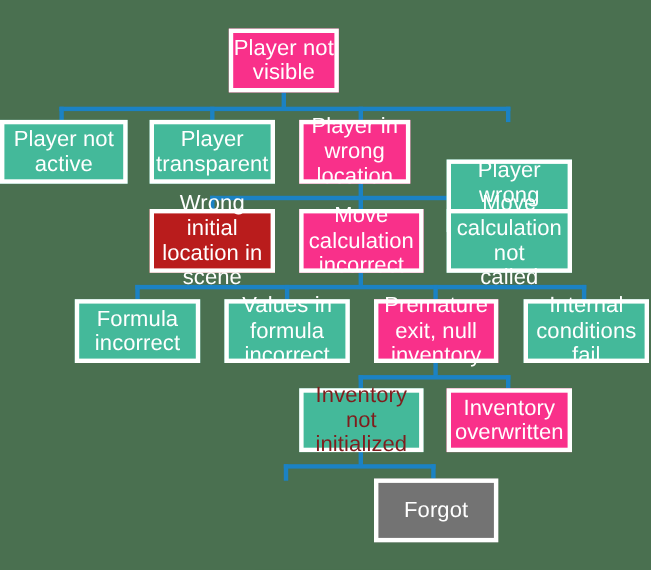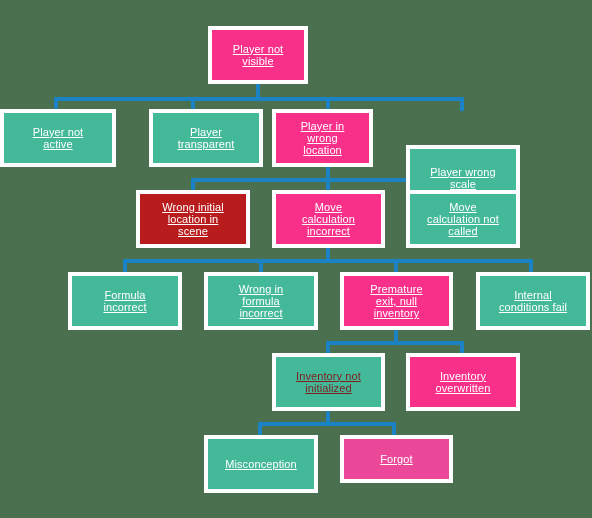--- a/index.html
+++ b/index.html
@@ -21,25 +21,24 @@
   .node {
     position: absolute;
     box-sizing: border-box;
     border: 4px solid #ffffff;
     color: #ffffff;
     display: flex;
     align-items: center;
     justify-content: center;
     text-align: center;
     line-height: 1.12;
-    font-size: 11px;
+    font-size: 20px;
     letter-spacing: 0.1px;
     white-space: pre-line;
     z-index: 3;
-    text-decoration: underline;
   }
   .node.teal  { background: #44b99a; }
   .node.pink  { background: #f9308a; }
 
   .conn {
     position: absolute;
     background: #1b82c4;
     z-index: 1;
   }
   .conn.v { width: 4px; }
@@ -71,45 +70,44 @@
     <div class="conn v" style="left: 326px; top: 341px; height: 14px; background: rgb(27, 130, 196);"></div>
     <div class="conn v" style="left: 460px; top: 341px; height: 14px; background: rgb(27, 130, 196);"></div>
     <div class="conn v" style="left: 326px; top: 411px; height: 14px; background: rgb(27, 130, 196);"></div>
     <div class="conn h" style="left: 258px; top: 422px; width: 138px; background: rgb(27, 130, 196);"></div>
     <div class="conn v" style="left: 258px; top: 422px; height: 15px; background: rgb(27, 130, 196);"></div>
     <div class="conn v" style="left: 392px; top: 422px; height: 15px; background: rgb(27, 130, 196);"></div>
     <div class="node pink" style="left: 208px; top: 26px; width: 100px; height: 58px; background: rgb(249, 48, 138); border-color: rgb(255, 255, 255); color: rgb(255, 255, 255);"><span>Player not
 visible</span></div>
     <div class="node teal" style="left: 0px; top: 109px; width: 116px; height: 58px; background: rgb(68, 185, 154); border-color: rgb(255, 255, 255); color: rgb(255, 255, 255);"><span>Player not
 active</span></div>
-    <div class="node teal" style="left: 149px; top: 109px; width: 114px; height: 58px; background: rgb(68, 185, 154); border-color: rgb(255, 255, 255); color: rgb(255, 255, 255);"><span>Player
+    <div class="node teal" style="left: 136px; top: 109px; width: 114px; height: 58px; background: rgb(68, 185, 154); border-color: rgb(255, 255, 255); color: rgb(255, 255, 255);"><span>Player
 transparent</span></div>
     <div class="node pink" style="left: 272px; top: 109px; width: 101px; height: 58px; background: rgb(249, 48, 138); border-color: rgb(255, 255, 255); color: rgb(255, 255, 255);"><span>Player in
 wrong
 location</span></div>
     <div class="node teal" style="left: 406px; top: 109px; width: 114px; height: 66px; background: rgb(68, 185, 154); border-color: rgb(255, 255, 255); color: rgb(255, 255, 255); margin-top: 36px;"><span>Player wrong
 scale</span></div>
     <div class="node teal" style="left: 136px; top: 190px; width: 114px; height: 58px; background: #b91c1c; border-color: rgb(255, 255, 255); color: rgb(255, 255, 255);"><span>Wrong initial
 location in
 scene</span></div>
     <div class="node pink" style="left: 272px; top: 190px; width: 113px; height: 58px; background: rgb(249, 48, 138); border-color: rgb(255, 255, 255); color: rgb(255, 255, 255);"><span>Move
 calculation
 incorrect</span></div>
     <div class="node teal" style="left: 406px; top: 190px; width: 114px; height: 58px; background: rgb(68, 185, 154); border-color: rgb(255, 255, 255); color: rgb(255, 255, 255);"><span>Move
 calculation not
 called</span></div>
     <div class="node teal" style="left: 68px; top: 272px; width: 114px; height: 58px; background: rgb(68, 185, 154); border-color: rgb(255, 255, 255); color: rgb(255, 255, 255);"><span>Formula
 incorrect</span></div>
-    <div class="node teal" style="left: 204px; top: 272px; width: 114px; height: 58px; background: rgb(68, 185, 154); border-color: rgb(255, 255, 255); color: rgb(255, 255, 255);"><span>Wrong  in
+    <div class="node teal" style="left: 204px; top: 272px; width: 114px; height: 58px; background: rgb(68, 185, 154); border-color: rgb(255, 255, 255); color: rgb(255, 255, 255);"><span>Values  in
 formula
 incorrect</span></div>
     <div class="node teal" style="left: 476px; top: 272px; width: 114px; height: 58px; background: rgb(68, 185, 154); border-color: rgb(255, 255, 255); color: rgb(255, 255, 255);"><span>Internal
 conditions fail</span></div>
     <div class="node pink" style="left: 340px; top: 272px; width: 113px; height: 58px; background: rgb(249, 48, 138); border-color: rgb(255, 255, 255); color: rgb(255, 255, 255);"><span>Premature
 exit, null
 inventory</span></div>
     <div class="node teal" style="left: 272px; top: 353px; width: 113px; height: 58px; background: rgb(68, 185, 154); border-color: rgb(255, 255, 255); color: #7f1d1d;"><span>Inventory not
 initialized</span></div>
     <div class="node pink" style="left: 406px; top: 353px; width: 114px; height: 58px; background: rgb(249, 48, 138); border-color: rgb(255, 255, 255); color: rgb(255, 255, 255);"><span>Inventory
 overwritten</span></div>
-    <div class="node teal" style="left: 204px; top: 435px; width: 114px; height: 58px; background: rgb(68, 185, 154); border-color: rgb(255, 255, 255); color: rgb(255, 255, 255);"><span>Misconception</span></div>
-    <div class="node pink" style="left: 340px; top: 435px; width: 113px; height: 48px; background: #ec4899; border-color: rgb(255, 255, 255); color: rgb(255, 255, 255);"><span>Forgot</span></div>
+    <div class="node pink" style="left: 340px; top: 435px; width: 113px; height: 58px; background: #737373; border-color: rgb(255, 255, 255); color: rgb(255, 255, 255);"><span>Forgot</span></div>
   </div>
 
 </body></html>

